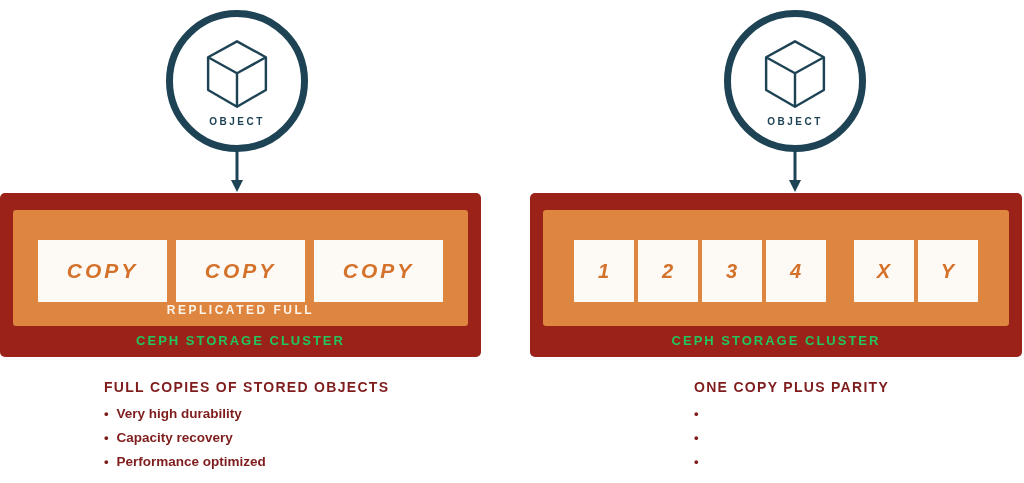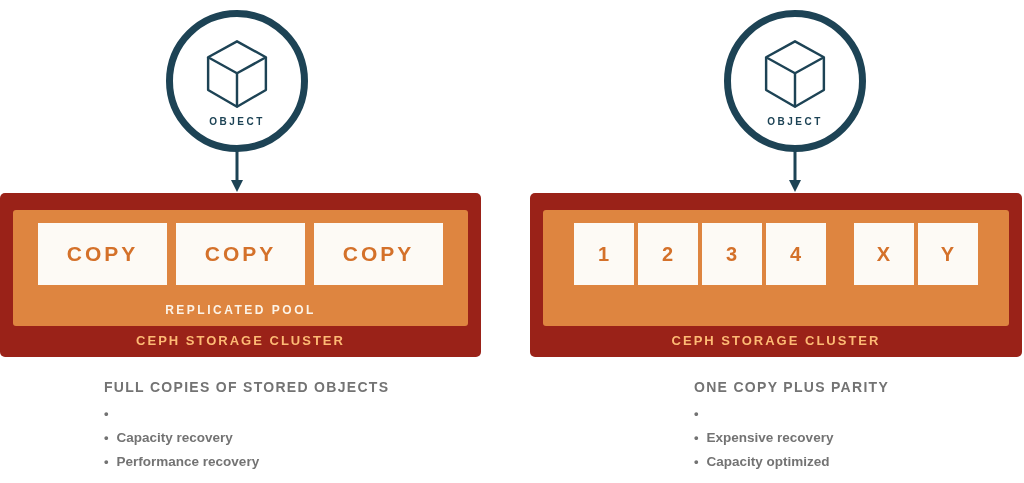--- a/index.html
+++ b/index.html
@@ -28,41 +28,41 @@
   .cluster-box{
     position:absolute;top:193px;height:164px;background:#9a2218;border-radius:5px;
   }
   .cluster-box.l{left:0;width:481px}
   .cluster-box.r{left:530px;width:492px}
   .pool{
     position:absolute;left:13px;right:13px;top:17px;height:116px;
     background:#de8540;border-radius:3px;
   }
   .slots{
-    display:flex;justify-content:center;align-items:flex-start;padding-top:13px;
+    display:flex;justify-content:center;align-items:flex-start;padding-top:30px;font-style:italic;
   }
   .slots.lrow{gap:9px}
   .slots.rrow{gap:28px}
   .slot-group{display:flex;gap:4px}
   .slot{
     background:#fdfaf5;height:62px;display:flex;align-items:center;justify-content:center;
     color:#d4712a;font-weight:bold;
   }
   .slot.copy{width:129px;font-size:21px;letter-spacing:3px}
   .slot.num{width:60px;font-size:20px;letter-spacing:1px}
   .pool-label{
     position:absolute;left:0;right:0;bottom:9px;text-align:center;
     color:#fcf3e7;font-size:12px;font-weight:bold;letter-spacing:2.5px;
   }
   .cluster-label{
     position:absolute;left:0;right:0;bottom:9px;text-align:center;
-    color:#fdba74;font-size:13px;font-weight:bold;letter-spacing:2px;
+    color:#22c55e;font-size:13px;font-weight:bold;letter-spacing:2px;
   }
   
-  .summary{position:absolute;top:379px;color:#737373;width:400px}
+  .summary{position:absolute;top:379px;color:#7f1d1d;width:400px}
   .summary.l{left:104px}
   .summary.r{left:694px}
   .summary-heading{
     font-size:14px;font-weight:bold;letter-spacing:1.3px;margin:0 0 7px 0;
   }
   .bullet-row{display:flex;gap:8px;font-size:13.5px;font-weight:bold;line-height:24px}
   .bullet-mark{font-size:13px}
 </style>
 </head>
 <body>
@@ -85,37 +85,38 @@
     <polygon points="2,32 14,32 8,44" fill="#1d4355"></polygon>
   </svg>
 
   <div class="cluster-box l">
     <div class="pool">
       <div class="slots lrow">
         <div class="slot copy">COPY</div>
         <div class="slot copy">COPY</div>
         <div class="slot copy">COPY</div>
       </div>
-      <div class="pool-label">REPLICATED POOL</div>
+      <div class="pool-label">REPLICATED FULL</div>
     </div>
     <div class="cluster-label">CEPH STORAGE CLUSTER</div>
   </div>
 
   <div class="summary l">
     <p class="summary-heading">FULL COPIES OF STORED OBJECTS</p>
     <div class="bullet-row">
       <span class="bullet-mark">•</span>
+      <span>Very high durability</span>
     </div>
     <div class="bullet-row">
       <span class="bullet-mark">•</span>
       <span>Capacity recovery</span>
     </div>
     <div class="bullet-row">
       <span class="bullet-mark">•</span>
-      <span>Performance recovery</span>
+      <span>Performance optimized</span>
     </div>
   </div>
 
   <div class="circle r">
     <svg class="cube" width="76" height="72" viewBox="0 0 100 94">
       <g fill="none" stroke="#1d4355" stroke-width="3.2" stroke-linejoin="round">
         <polygon points="50,4 88,25 50,46 12,25"></polygon>
         <polyline points="12,25 12,68 50,90 50,46"></polyline>
         <polyline points="88,25 88,68 50,90"></polyline>
       </g>
@@ -146,21 +147,19 @@
     <div class="cluster-label">CEPH STORAGE CLUSTER</div>
   </div>
 
   <div class="summary r">
     <p class="summary-heading">ONE COPY PLUS PARITY</p>
     <div class="bullet-row">
       <span class="bullet-mark">•</span>
     </div>
     <div class="bullet-row">
       <span class="bullet-mark">•</span>
-      <span>Expensive recovery</span>
     </div>
     <div class="bullet-row">
       <span class="bullet-mark">•</span>
-      <span>Capacity optimized</span>
     </div>
   </div>
 
 </div>
 
 </body></html>

